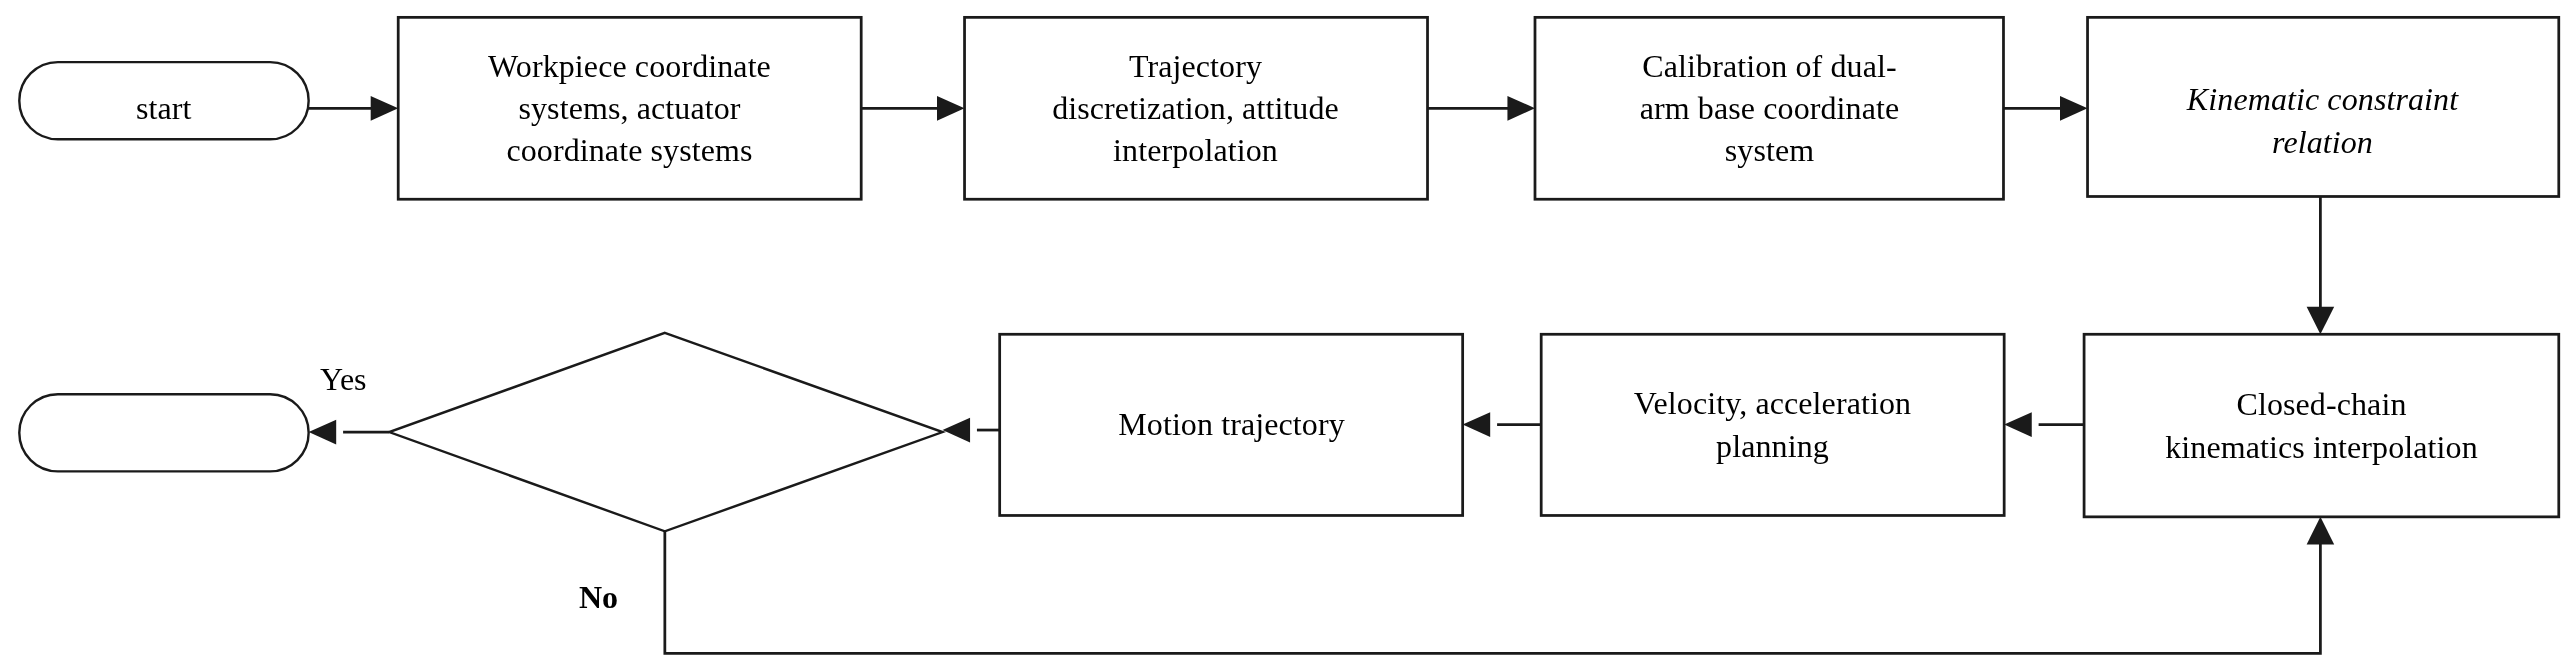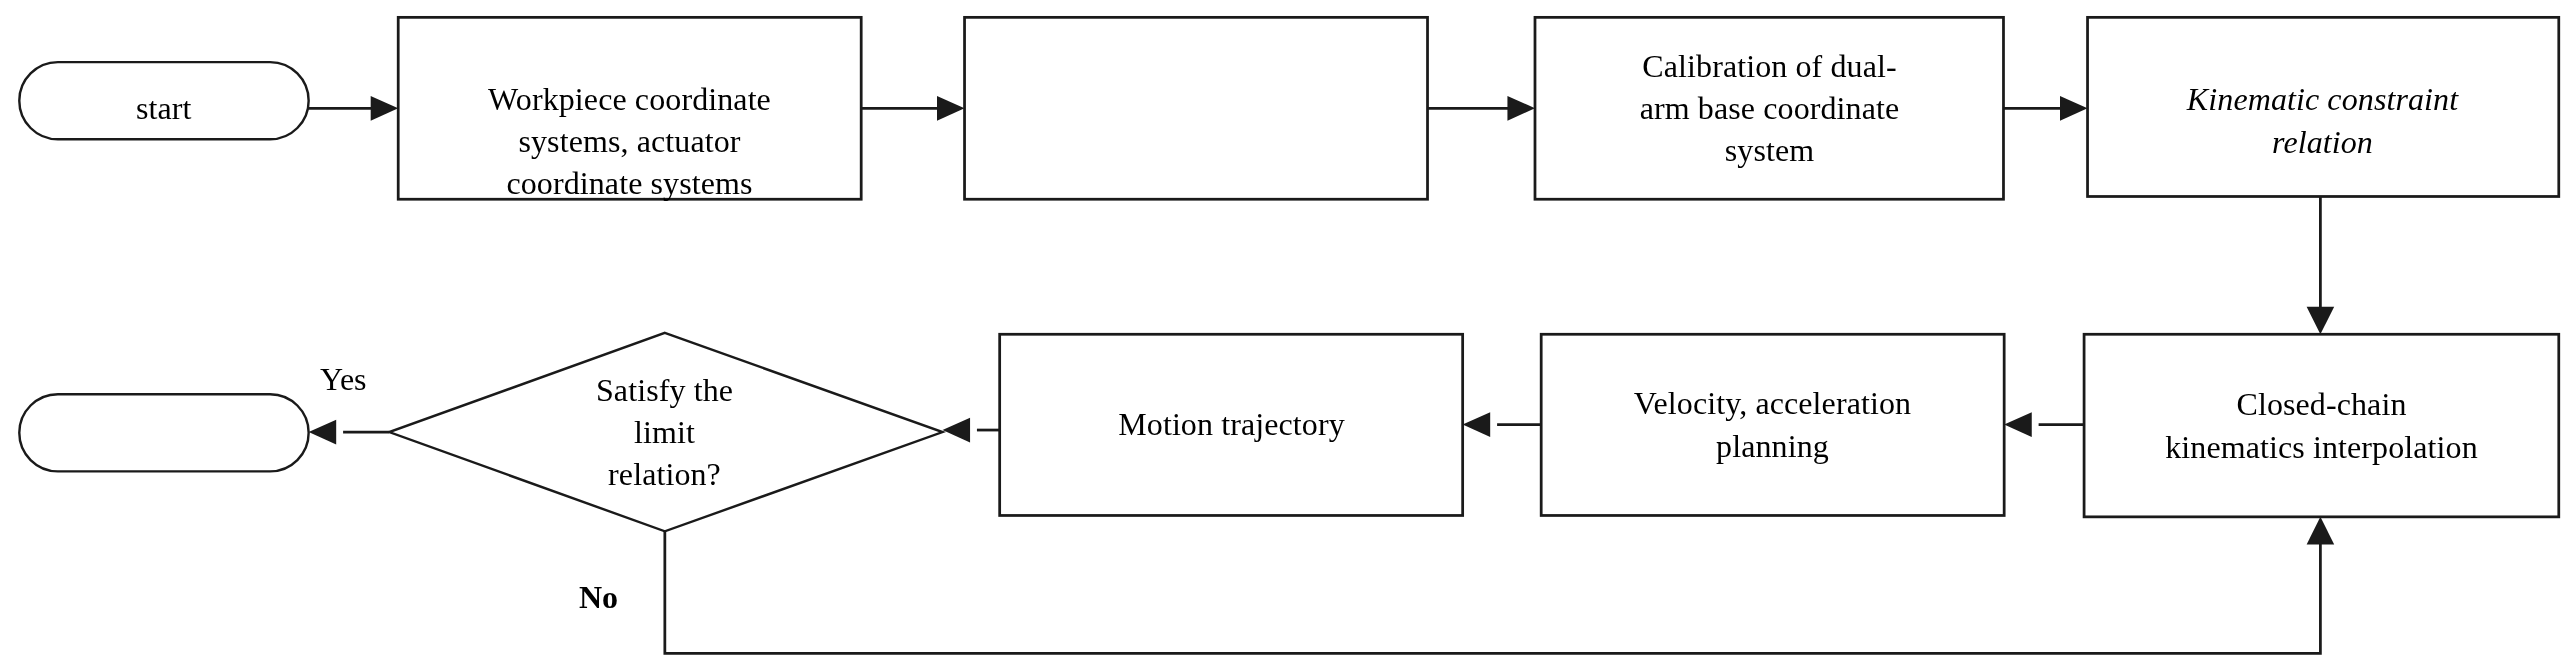--- a/index.html
+++ b/index.html
@@ -124,36 +124,36 @@
     <line class="conn-line" x1="565" y1="627" x2="498" y2="627"></line>
     <polygon class="arrow-head" points="448,627 488,609 488,645"></polygon>
 
     <polyline class="conn-line" points="965,771 965,948 3368,948 3368,772"></polyline>
     <polygon class="arrow-head" points="3368,750 3348,790 3388,790"></polygon>
 
   </svg>
 
   <div class="node-label" style="left:19.3px; top:62px; width:289px; height:92px;">start</div>
 
-  <div class="node-label" style="left:405px; top:17px; width:449px; height:182px;margin-top:33px;">Workpiece coordinate
+  <div class="node-label" style="left:405px; top:17px; width:449px; height:182px;">Workpiece coordinate
 systems, actuator
 coordinate systems</div>
 
+  <div class="node-label" style="left:971px; top:17px; width:449px; height:182px;">Trajectory
+discretization, attitude
+interpolation</div>
 
   <div class="node-label" style="left:1542px; top:17px; width:455px; height:182px;">Calibration of dual-
 arm base coordinate
 system</div>
 
   <div class="node-label" style="left:2094px; top:31px; width:457px; height:179px;font-style:italic;">Kinematic constraint
 relation</div>
 
 
-  <div class="node-label" style="left:544px; top:333px; width:241px; height:198px;">Satisfy the
-limit
-relation?</div>
 
   <div class="node-label" style="left:1007px; top:334px; width:449px; height:181px;">Motion trajectory</div>
 
   <div class="node-label" style="left:1548px; top:334px; width:449px; height:181px;">Velocity, acceleration
 planning</div>
 
   <div class="node-label" style="left:2091px; top:334px; width:461px; height:183px;">Closed-chain
 kinematics interpolation</div>
 
   <div class="edge-label" style="left:320px; top:362px;">Yes</div>

